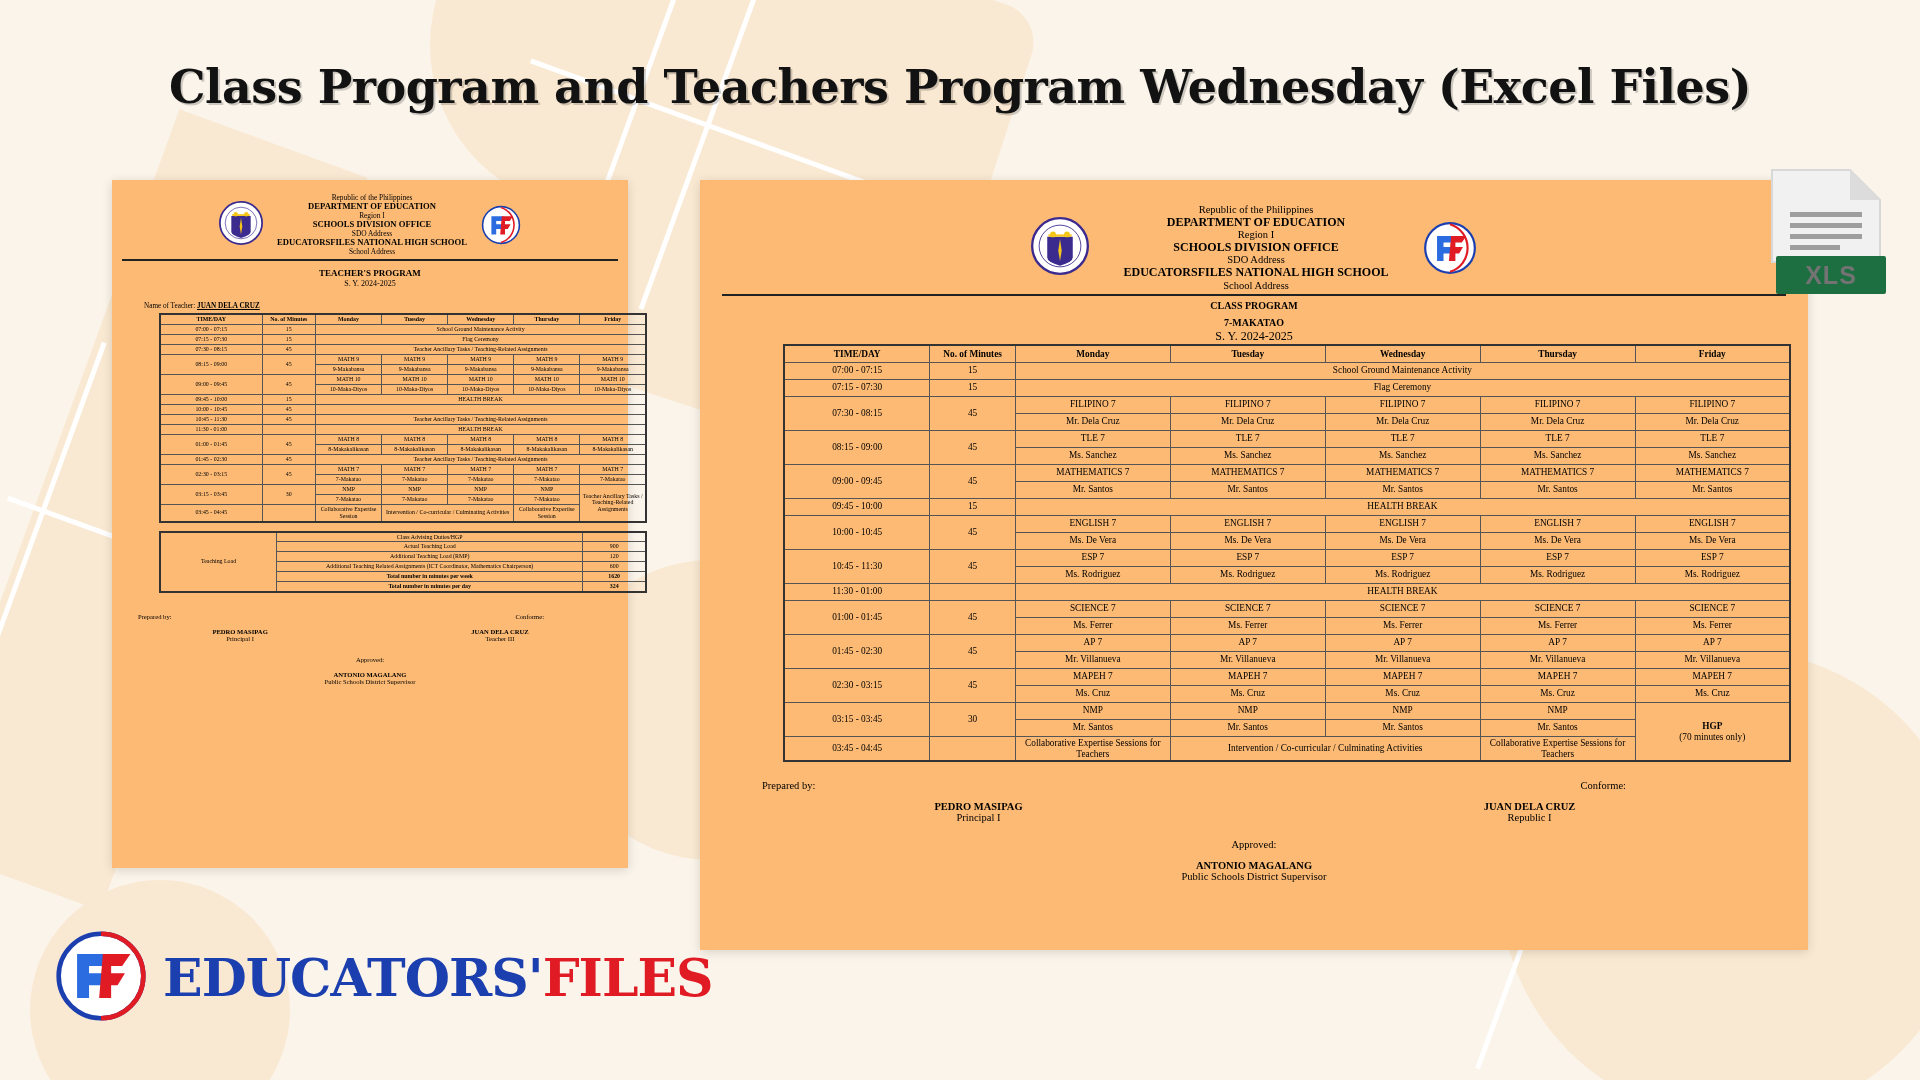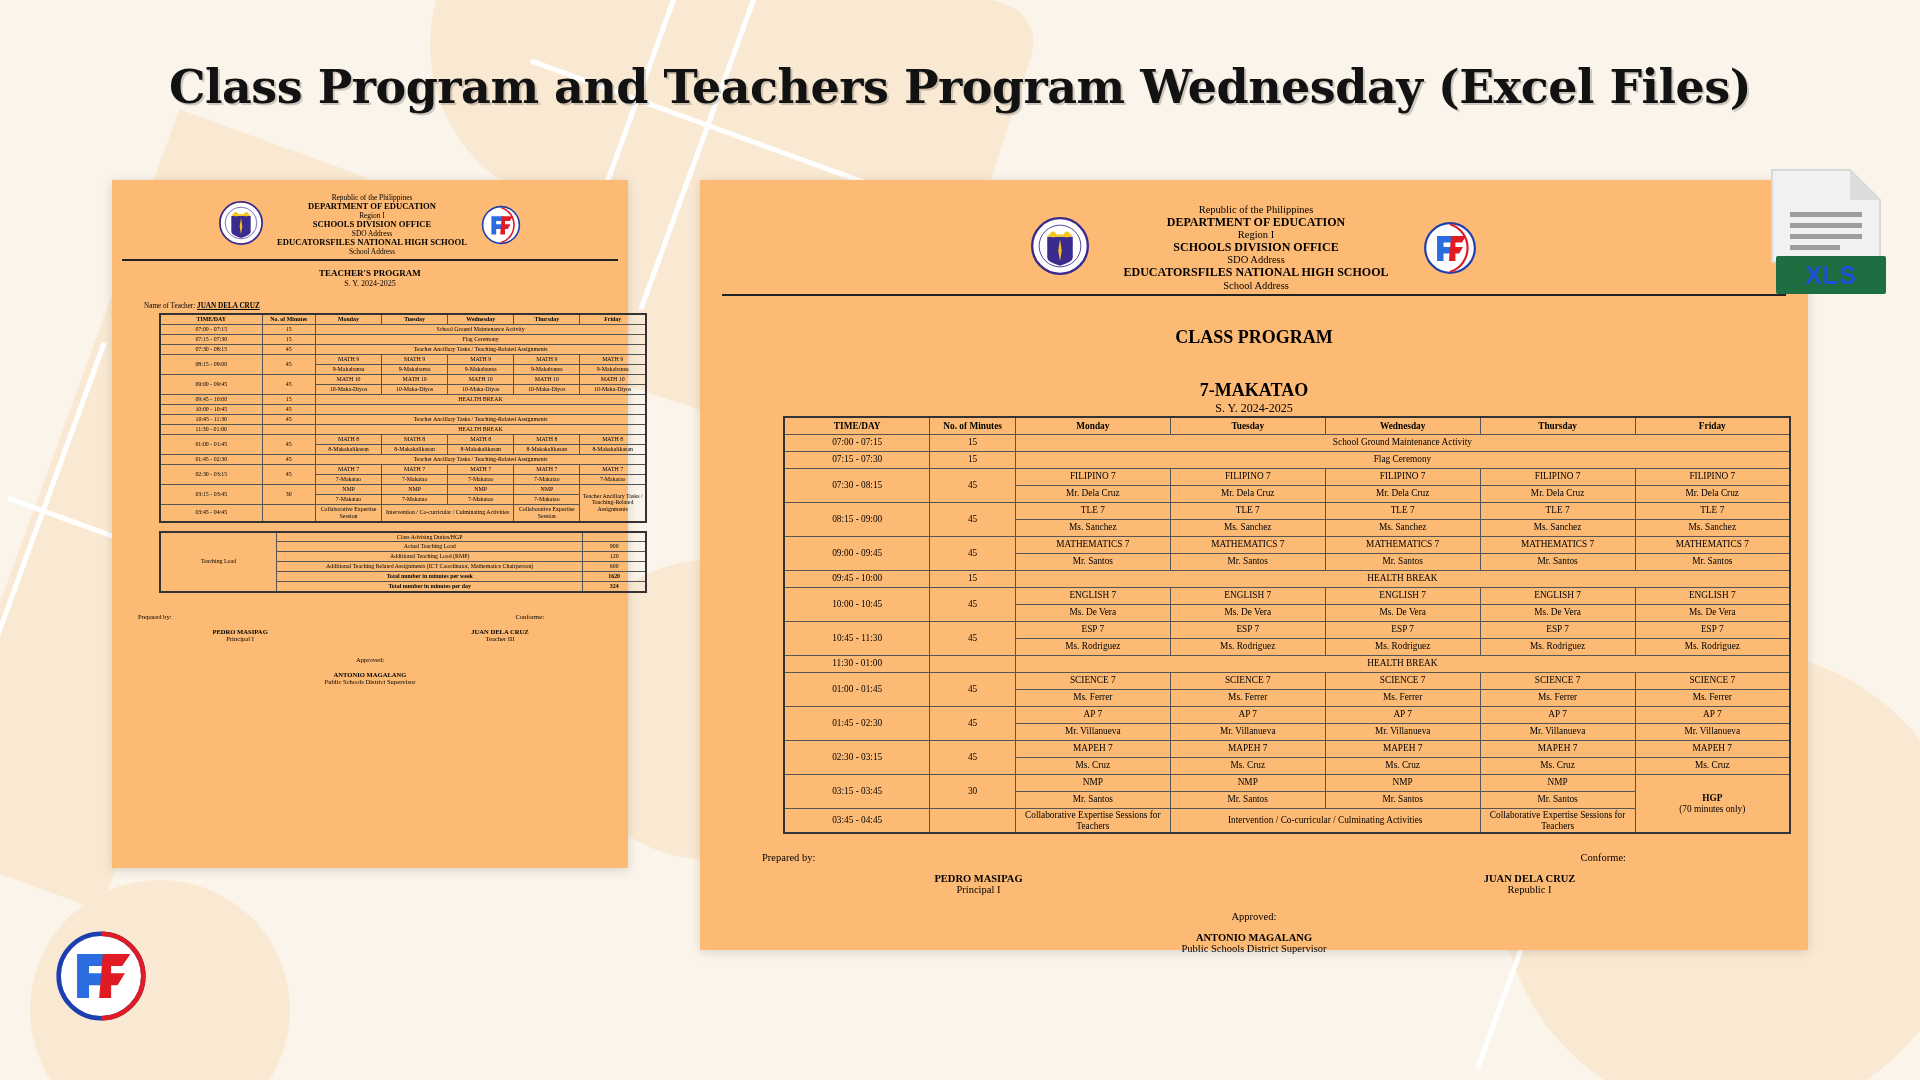--- a/index.html
+++ b/index.html
@@ -90,21 +90,21 @@
   #sheet-teacher table.grid td, #sheet-teacher table.grid th { font-size: 5.9px; height: 10px; }
   #sheet-teacher .sig-area { margin-top: 20px; font-size: 6.6px; }
 
   
   #sheet-class .letterhead { padding-top: 24px; gap: 34px; }
   #sheet-class .seal svg { width: 58px; height: 58px; }
   #sheet-class .lh-text { font-size: 10.5px; }
   #sheet-class .lh-text .t-big { font-size: 12px; }
   #sheet-class .efl { width: 54px; height: 54px; }
   #sheet-class .rule-wrap { padding: 0 22px; }
-  #sheet-class .doc-title { font-size: 18px; margin-top: 30px; }
+  #sheet-class .doc-title { font-size: 10px; margin-top: 4px; }
   #sheet-class .doc-sy { font-size: 12px; }
   #sheet-class .name-line { font-size: 11px; margin: 22px 0 6px 50px; }
   #sheet-class .tbl-wrap { margin: 0 50px; }
   #sheet-class table.grid td, #sheet-class table.grid th { font-size: 9.3px; height: 17px; }
   #sheet-class .sig-area { margin-top: 18px; font-size: 10.5px; }
 
   .row-sig { display: flex; justify-content: space-between; }
 
   
   #xls-badge { position: absolute; z-index: 6; left: 1768px; top: 168px; width: 120px; height: 128px; }
@@ -665,27 +665,30 @@
 <div id="xls-badge">
   <svg viewBox="0 0 120 128" width="120" height="128">
     <path d="M4 2 h78 l30 30 v62 h-108 z" fill="#F1F1F1" stroke="#D8D8D8" stroke-width="2"></path>
     <path d="M82 2 l30 30 h-30 z" fill="#DCDCDC"></path>
     <rect x="22" y="44" width="72" height="5" fill="#9E9E9E"></rect>
     <rect x="22" y="55" width="72" height="5" fill="#9E9E9E"></rect>
     <rect x="22" y="66" width="72" height="5" fill="#9E9E9E"></rect>
     <rect x="22" y="77" width="50" height="5" fill="#9E9E9E"></rect>
     <rect x="8" y="88" width="110" height="38" rx="2" fill="#1D6F42"></rect>
   </svg>
-  <div style="position:absolute;left:8px;top:88px;width:110px;height:38px;display:flex;align-items:center;justify-content:center;color:#1d4ed8;font-family:'Liberation Sans',sans-serif;font-weight:700;font-size:25px;letter-spacing:1px;">XLS</div>
+  <div style="position:absolute;left:8px;top:88px;width:110px;height:38px;display:flex;align-items:center;justify-content:center;color:#737373;font-family:'Liberation Sans',sans-serif;font-weight:700;font-size:25px;letter-spacing:1px;">XLS</div>
 </div>
 
 <div id="ef-logo">
   <span>
     <svg viewBox="0 0 100 100" width="92" height="92">
       <circle cx="50" cy="50" r="46" fill="#fff" stroke="#1B3FAF" stroke-width="5"></circle>
       <path d="M50 4 A46 46 0 0 1 50 96" fill="none" stroke="#E01B24" stroke-width="5"></path>
       <path d="M24 26 h32 v13 h-19 v8 h17 v13 h-17 v14 h-13 z" fill="#2B6CE0"></path>
       <path d="M52 26 h30 l-9 13 h-12 v8 h15 l-8 13 h-7 v14 h-13 z" fill="#E01B24"></path>
     </svg>
   </span>
   <div class="wordmark">
+    <div class="w1">
+      <span class="blue">EDUCATORS'</span><span class="red">FILES</span>
+    </div>
   </div>
 </div>
 
 </body></html>

